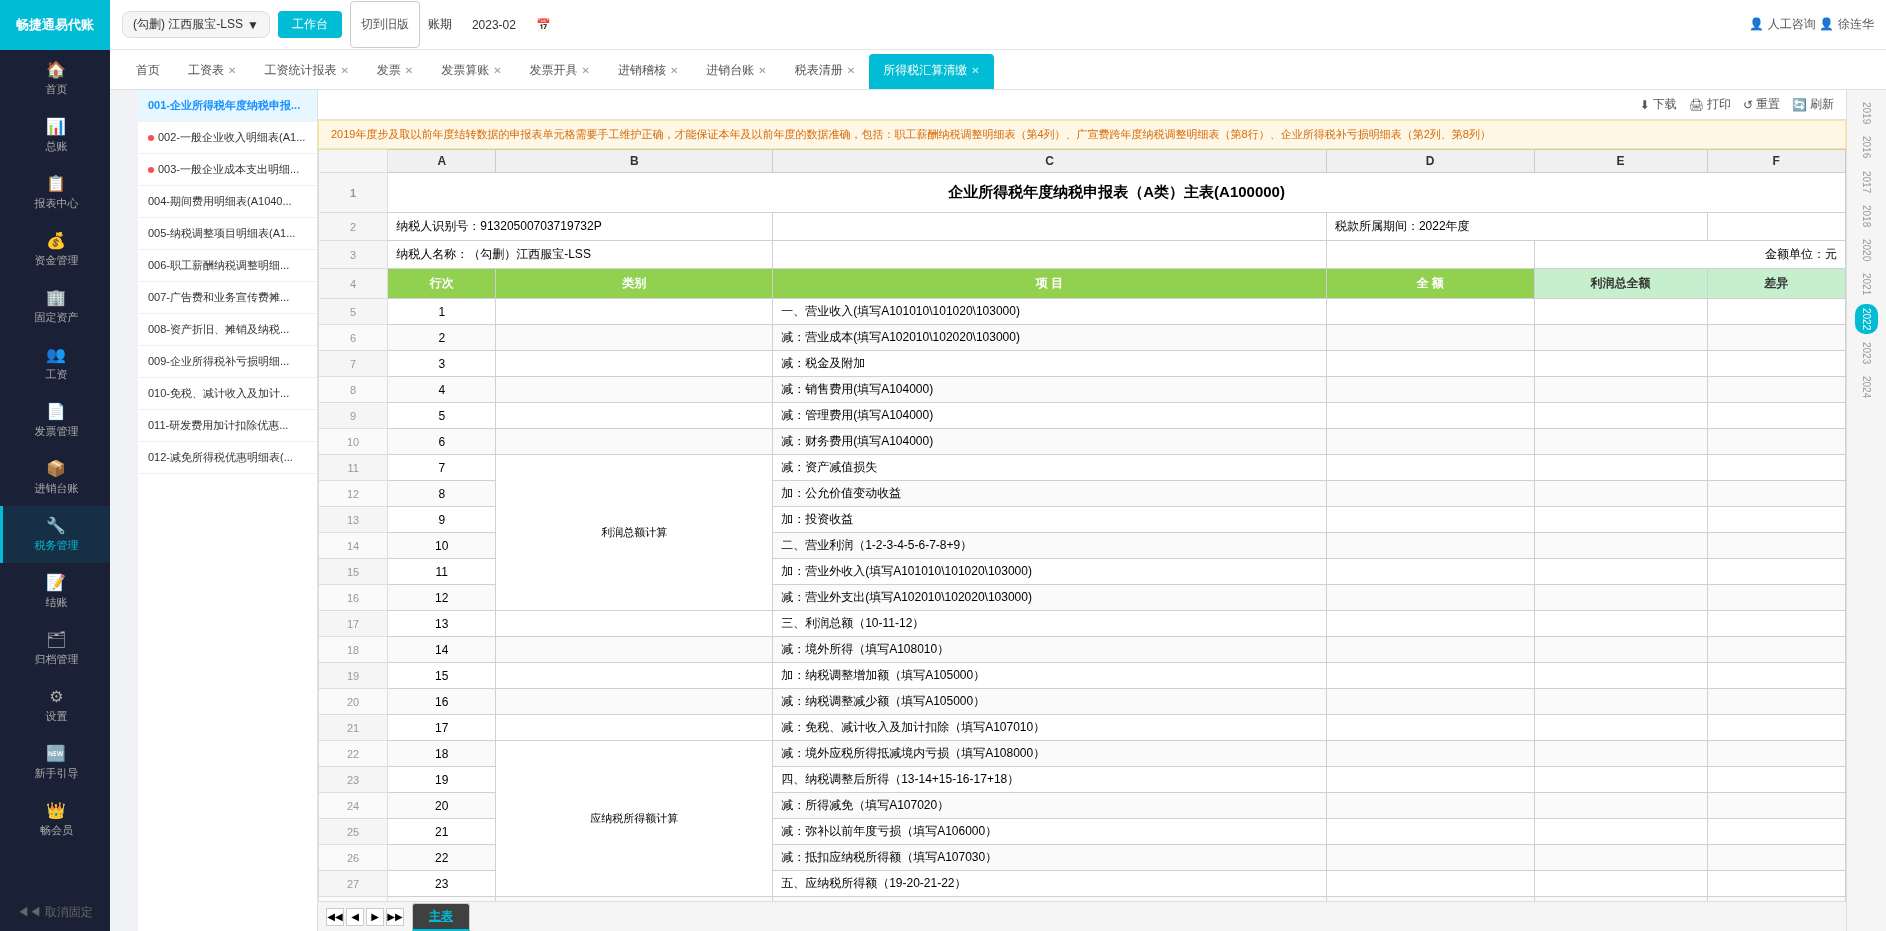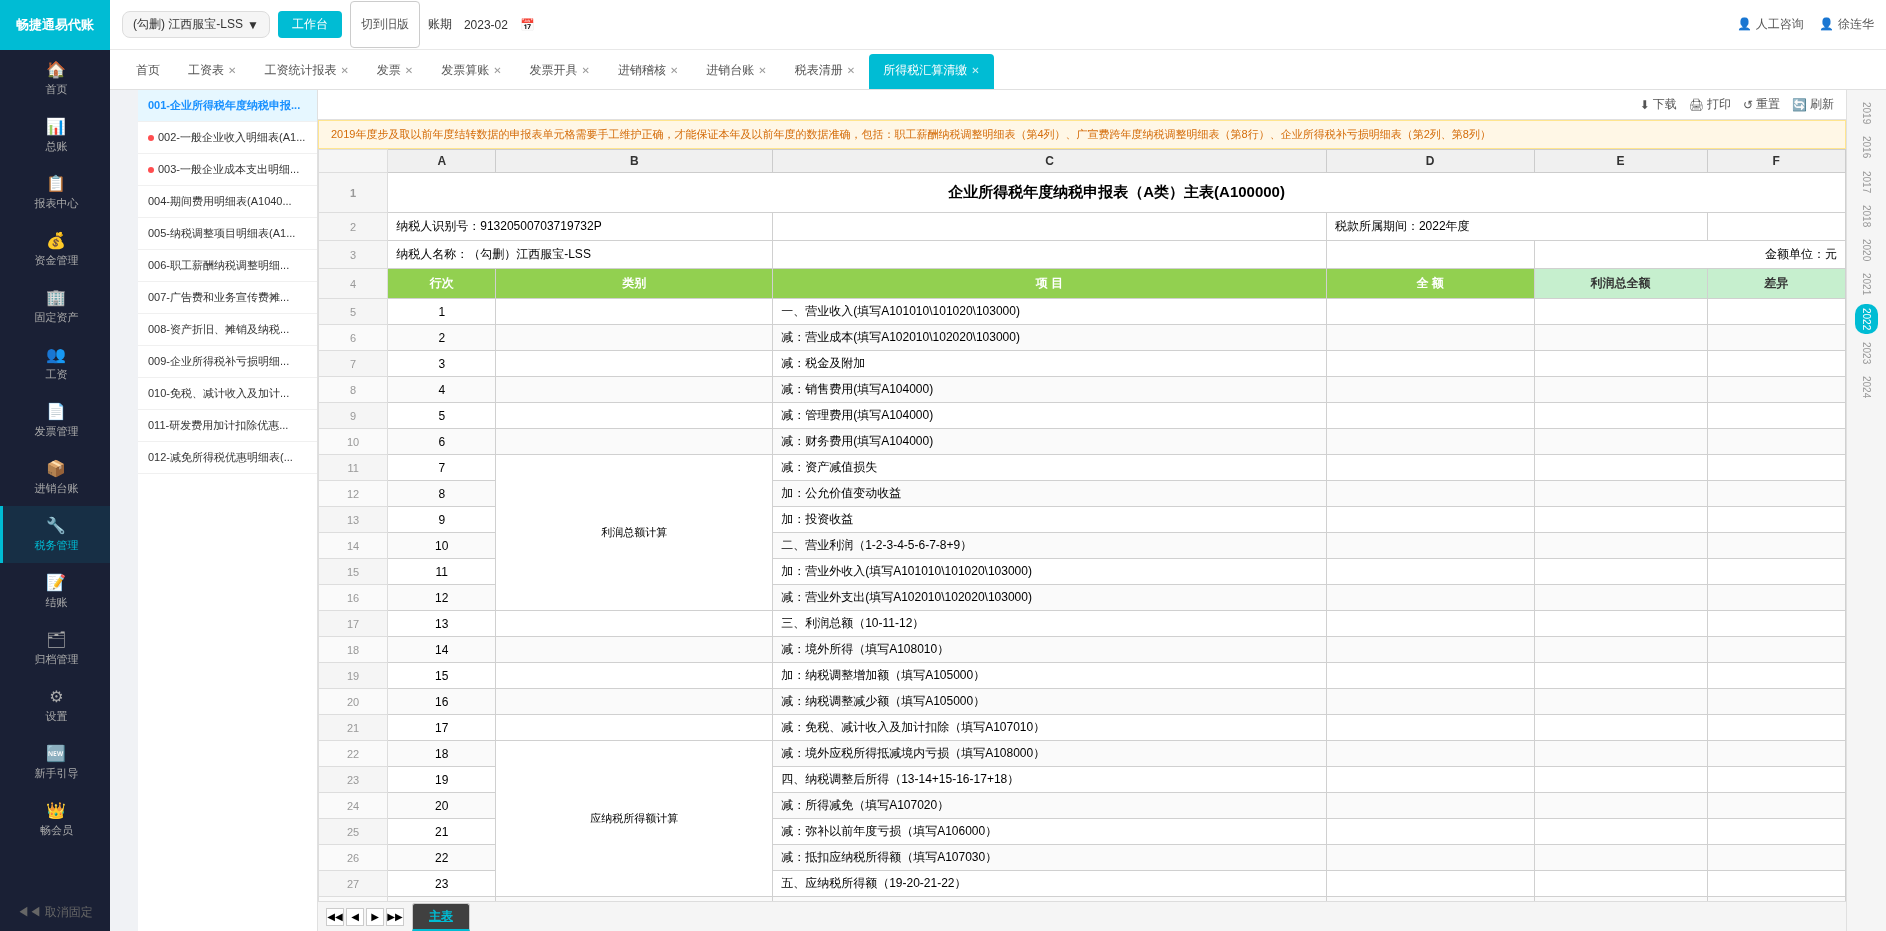--- a/index.html
+++ b/index.html
@@ -14,22 +14,22 @@
     .sidebar-bottom { margin-top: auto; padding: 10px; text-align: center; color: #666; font-size: 12px; cursor: pointer; }
 
     
     .main { flex: 1; display: flex; flex-direction: column; overflow: hidden; }
 
     
     .topbar { height: 50px; background: #fff; display: flex; align-items: center; padding: 0 12px; border-bottom: 1px solid #e8e8e8; gap: 8px; flex-shrink: 0; }
     .company-selector { display: flex; align-items: center; gap: 4px; background: #f5f5f5; border: 1px solid #ddd; border-radius: 8px; padding: 4px 10px; cursor: pointer; font-size: 12px; color: #333; }
     .btn-workbench { background: #00bcd4; color: #fff; border: none; border-radius: 4px; padding: 5px 14px; cursor: pointer; font-size: 12px; }
     .btn-old { background: #fff; color: #555; border: 1px solid #ccc; border-radius: 4px; padding: 14px 10px; cursor: pointer; font-size: 12px; }
-    .accounting-period { display: flex; align-items: center; gap: 12px; font-size: 12px; color: #333; }
-    .topbar-right { margin-left: auto; display: flex; align-items: center; gap: 16px; font-size: 12px; color: #555; }
+    .accounting-period { display: flex; align-items: center; gap: 20px; font-size: 12px; color: #333; }
+    .topbar-right { margin-left: auto; display: flex; align-items: center; gap: 4px; font-size: 12px; color: #555; }
 
     
     .nav-tabs { height: 40px; background: #fff; display: flex; align-items: flex-end; padding: 0 12px; border-bottom: 1px solid #e0e0e0; flex-shrink: 0; gap: 0; overflow-x: auto; }
     .nav-tab { display: flex; align-items: center; gap: 4px; padding: 8px 14px; font-size: 12px; color: #555; cursor: pointer; border-bottom: 2px solid transparent; white-space: nowrap; }
     .nav-tab.active { color: #fff; background: #00bcd4; border-radius: 4px 4px 0 0; }
     .nav-tab .close { color: #999; font-size: 10px; }
     .nav-tab.active .close { color: rgba(255,255,255,0.8); }
 
     
     .content-area { flex: 1; display: flex; overflow: hidden; }

